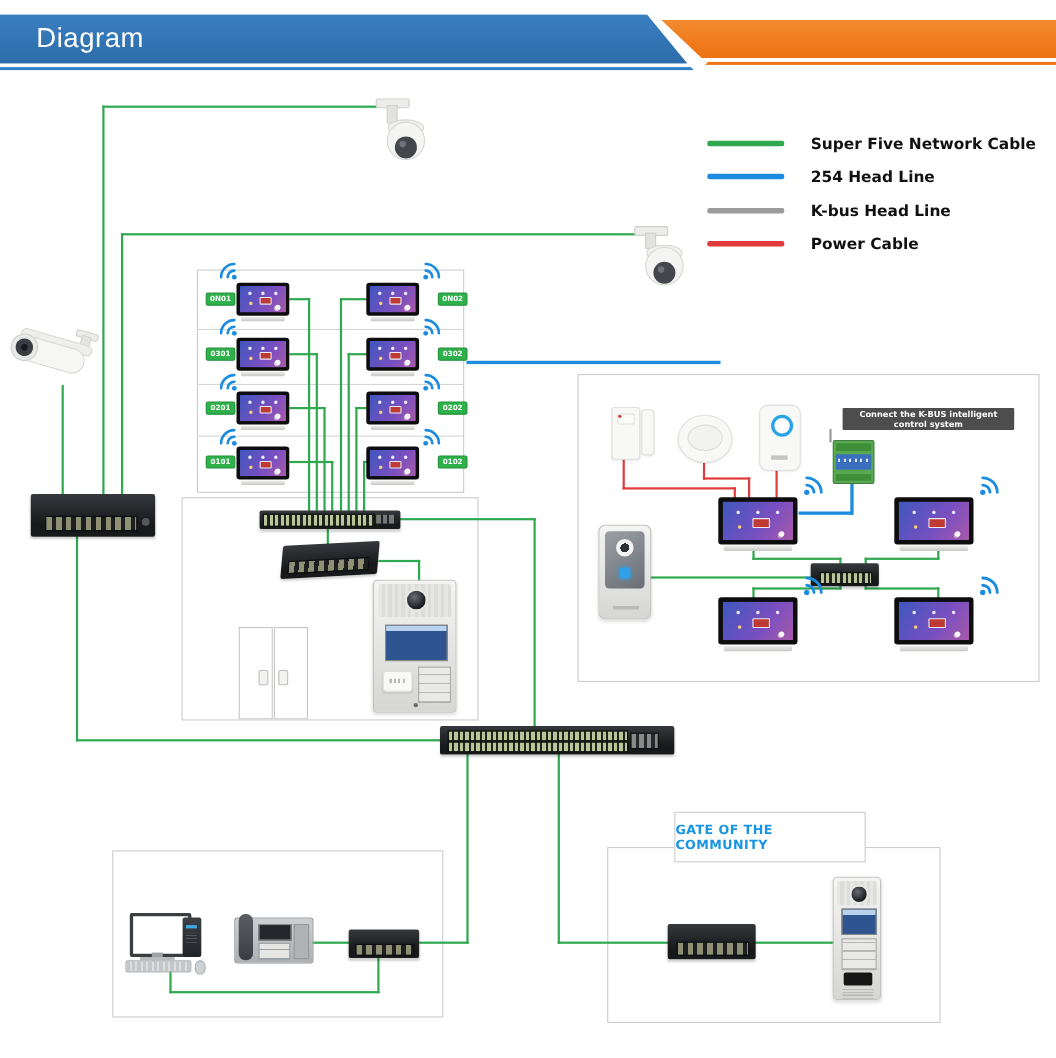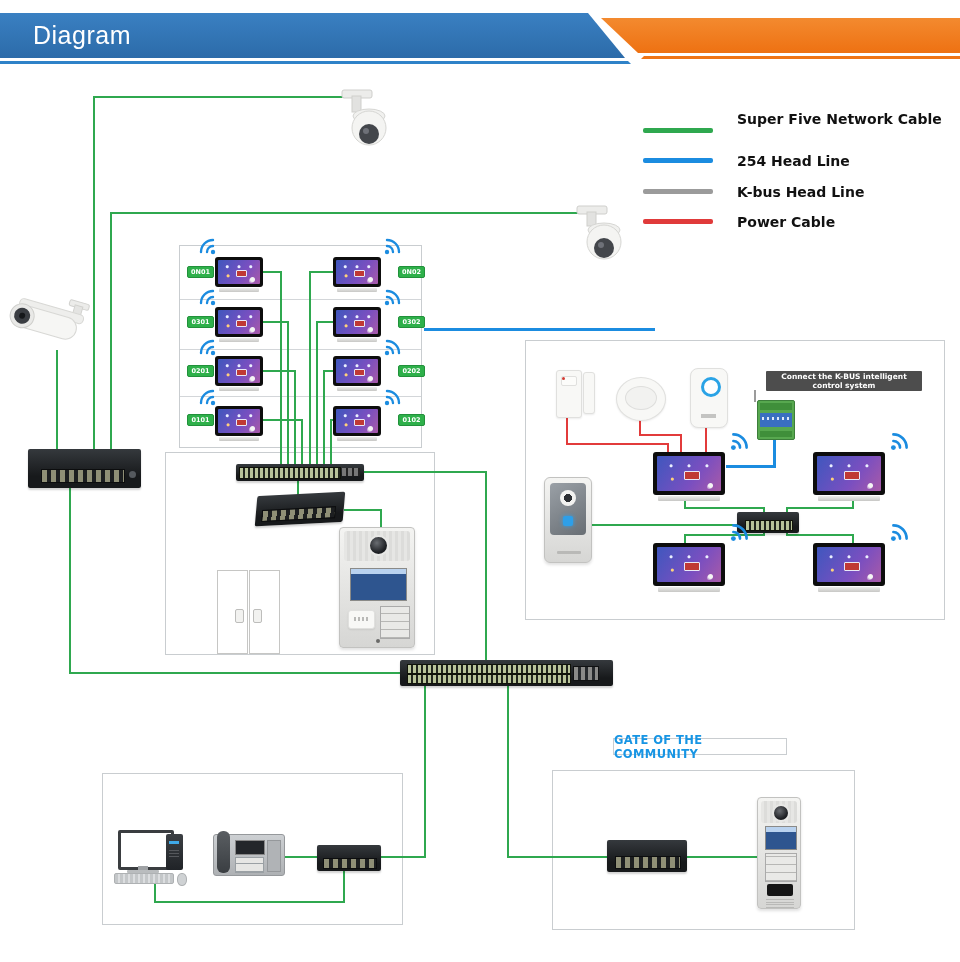--- a/index.html
+++ b/index.html
@@ -94,40 +94,40 @@
 <div class="stage">
 
   <div class="banner-blue"></div>
   <div class="banner-blue-line"></div>
   <div class="banner-orange"></div>
   <div class="banner-orange-line"></div>
   <div class="hdr-title">Diagram</div>
 
   <div>
     <div class="lg-swatch" style="left: 643px; top: 128px; background: rgb(47, 168, 79);"></div>
-    <div class="lg-label" style="top:111px;text-align:right;">Super Five Network Cable</div>
+    <div class="lg-label" style="top:123px;text-align:right;">Super Five Network Cable</div>
     <div class="lg-swatch" style="left: 643px; top: 158px; background: rgb(27, 140, 224);"></div>
     <div class="lg-label" style="top:153px;">254 Head Line</div>
     <div class="lg-swatch" style="left: 643px; top: 189px; background: rgb(155, 155, 155);"></div>
     <div class="lg-label" style="top:184px;">K-bus Head Line</div>
     <div class="lg-swatch" style="left: 643px; top: 219px; background: rgb(224, 58, 58);"></div>
     <div class="lg-label" style="top:214px;">Power Cable</div>
   </div>
 
   <div class="box" style="left:179px;top:245px;width:243px;height:203px;">
     <div class="sep" style="top:53px;"></div>
     <div class="sep" style="top:103px;"></div>
     <div class="sep" style="top:150px;"></div>
   </div>
   <div class="box" style="left:165px;top:452px;width:270px;height:203px;"></div>
   <div class="box" style="left:525px;top:340px;width:420px;height:280px;"></div>
   <div class="box" style="left:102px;top:773px;width:301px;height:152px;"></div>
   <div class="box" style="left:552px;top:770px;width:303px;height:160px;"></div>
 
-  <div class="titlebox" style="left:613px;top:738px;width:174px;height:17px;font-size:11.5px;letter-spacing:.4px;">
+  <div class="titlebox" style="left:613px;top:738px;width:174px;height:46px;font-size:11.5px;letter-spacing:.4px;">
       <span>GATE OF THE COMMUNITY</span>
     </div>
 
   <div>
 
     <div class="w wg" style="left:93px;top:96px;width:252px;height:2px;"></div>
     <div class="w wg" style="left:93px;top:96px;width:2px;height:358px;"></div>
     <div class="w wg" style="left:110px;top:212px;width:470px;height:2px;"></div>
     <div class="w wg" style="left:110px;top:212px;width:2px;height:242px;"></div>
     <div class="w wg" style="left:56px;top:350px;width:2px;height:104px;"></div>

